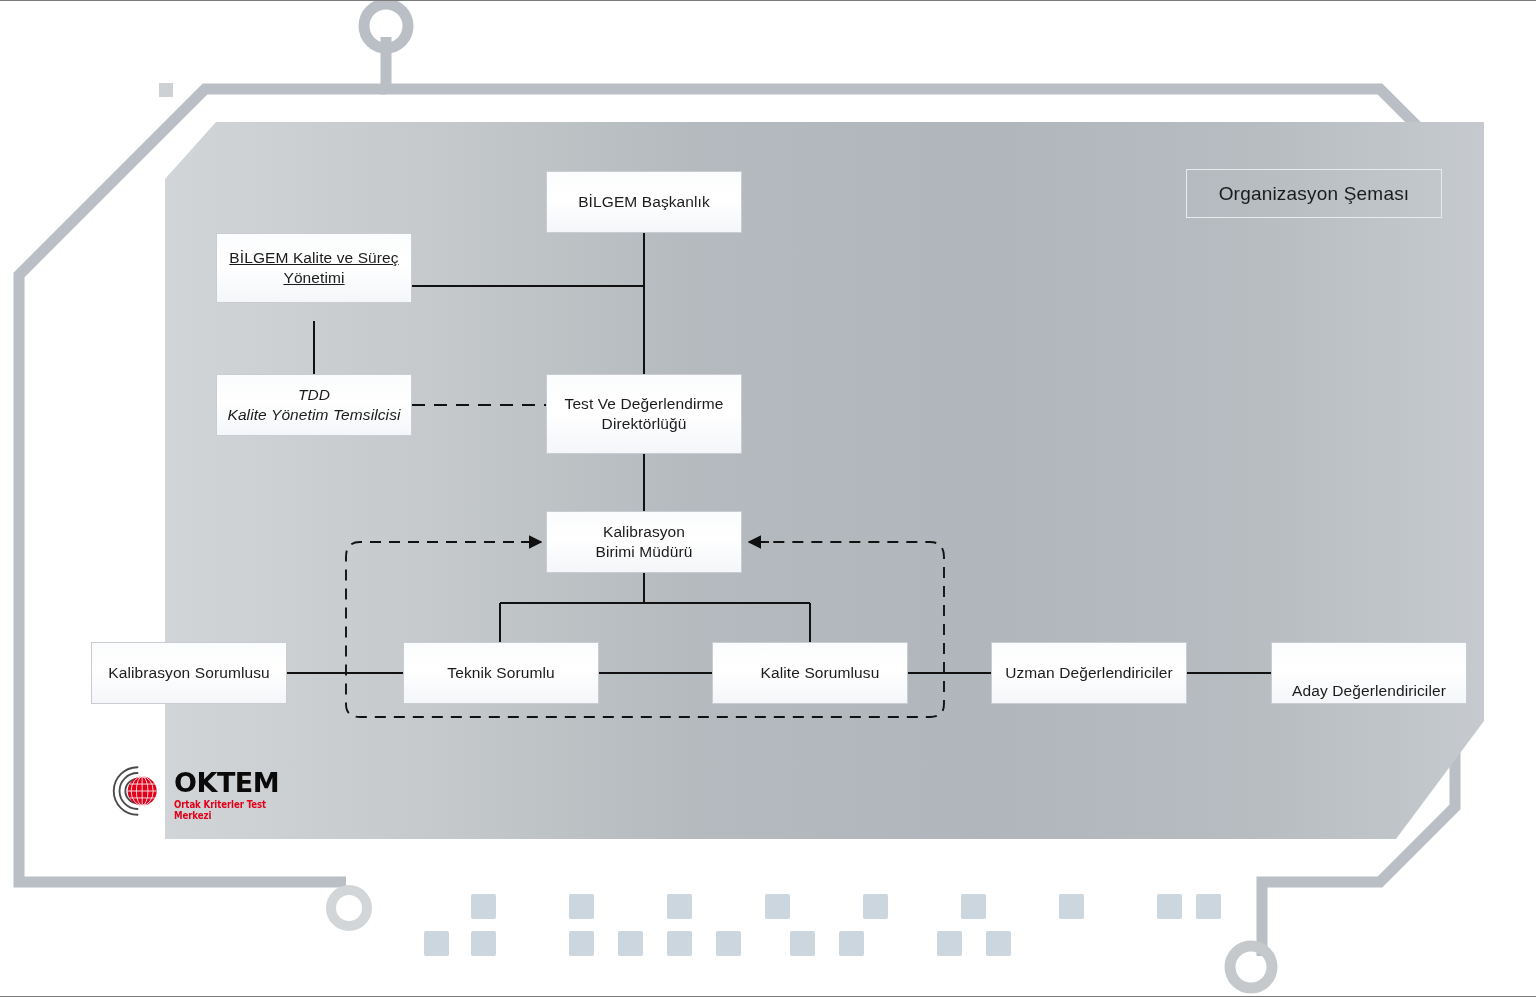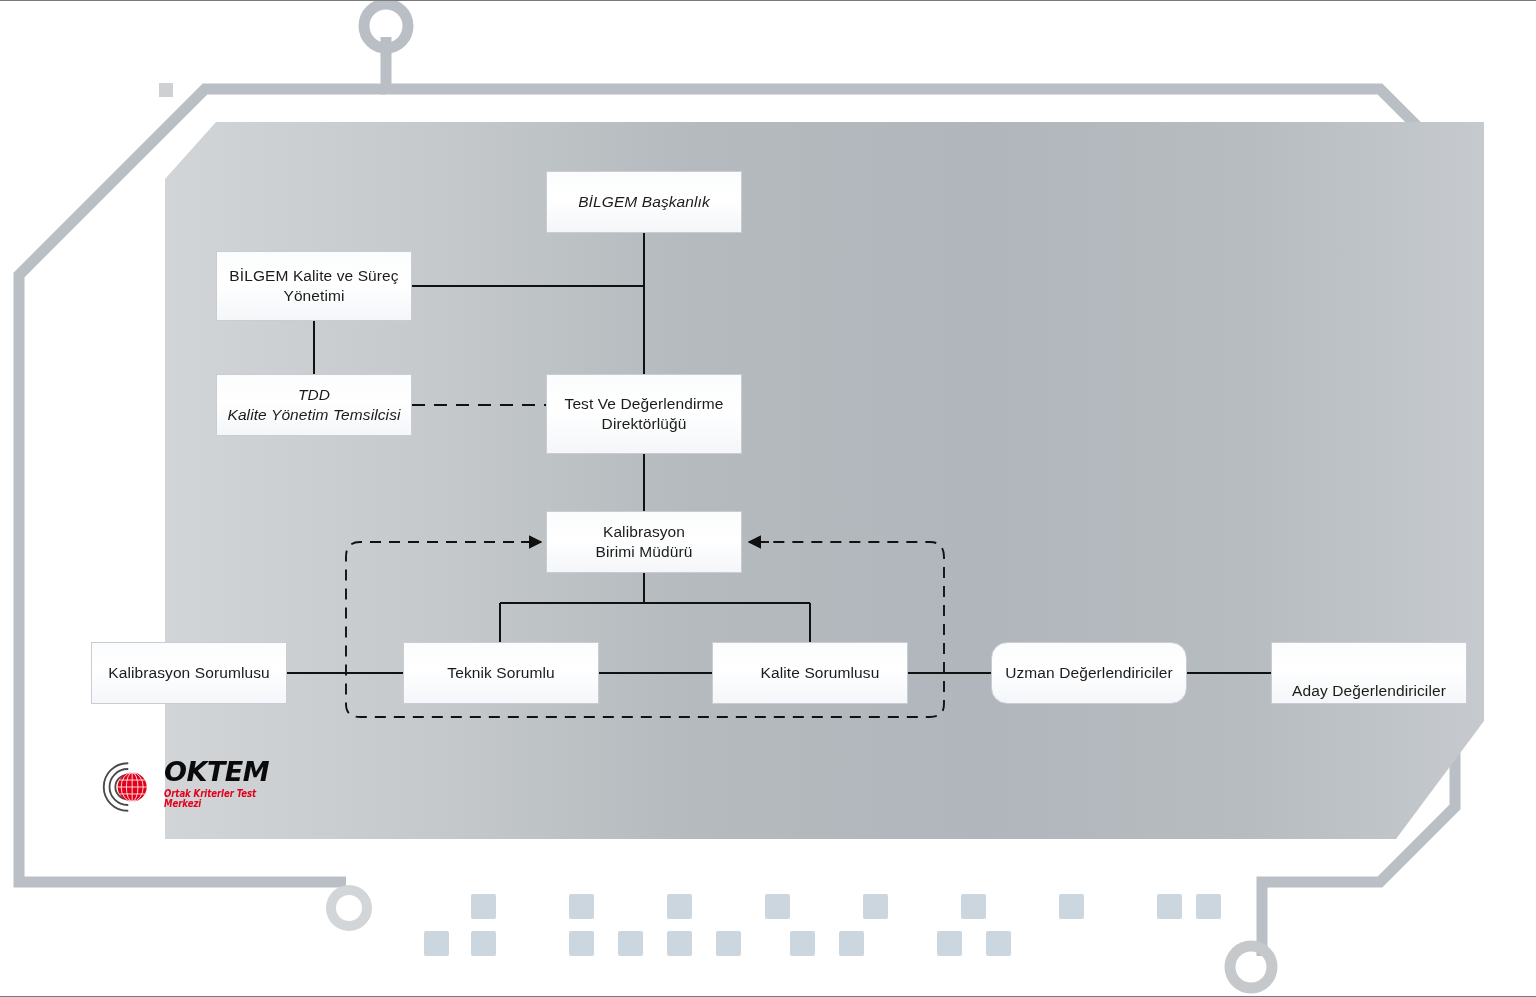--- a/index.html
+++ b/index.html
@@ -83,28 +83,27 @@
     font-size: 15.5px;
     font-weight: bold;
     color: #111;
     letter-spacing: .1px;
     z-index: 30;
   }
 
   
   #logo {
     position: absolute;
-    left: 102px;
+    left: 112px;
     top: 757px;
     width: 190px;
     height: 62px;
     z-index: 30;
     display: flex;
-    align-items: flex-start;
-    font-style: italic;
+    align-items: flex-end;
   }
   #logo-mark { width: 58px; height: 58px; flex: 0 0 58px; }
   #logo-text { margin-left: 4px; }
   #logo-word {
     font-family: "DejaVu Sans", sans-serif;
     font-weight: bold;
     font-size: 27px;
     letter-spacing: -0.5px;
     color: #0a0a0a;
     line-height: 1;
@@ -216,26 +215,29 @@
     <g stroke="#111" stroke-width="1.9" fill="none" stroke-dasharray="11 8">
       <path d="M 533 541 L 360 541 Q 346 541 346 556 L 346 703 Q 346 716 360 716
                L 930 716 Q 944 716 944 703 L 944 556 Q 944 541 930 541 L 757 541"></path>
     </g>
     <g stroke="#111" stroke-width="1.9" fill="none">
       <path d="M 521 541 L 541 541" marker-end="url(#arrow)"></path>
       <path d="M 769 541 L 749 541" marker-end="url(#arrow)"></path>
     </g>
   </svg>
 
+  <div id="title-plate">
+    <span>Organizasyon Şeması</span>
+  </div>
 
   <div id="nodes-host">
-      <div class="node" style="left: 546px; top: 170px; width: 196px; height: 62px; font-style: italic;">
+      <div class="node" style="left: 546px; top: 170px; width: 196px; height: 62px;">
         <span>BİLGEM Başkanlık</span>
       </div>
-      <div class="node" style="left: 216px; top: 250px; width: 196px; height: 70px;">
+      <div class="node" style="left: 216px; top: 232px; width: 196px; height: 70px; text-decoration: underline;">
         <span>BİLGEM Kalite ve Süreç
 Yönetimi</span>
       </div>
       <div class="node" style="left: 216px; top: 373px; width: 196px; height: 62px; font-style: italic;">
         <span>TDD
 Kalite Yönetim Temsilcisi</span>
       </div>
       <div class="node" style="left: 546px; top: 373px; width: 196px; height: 80px;">
         <span>Test Ve Değerlendirme
 Direktörlüğü</span>
@@ -246,21 +248,21 @@
       </div>
       <div class="node" style="left: 91px; top: 641px; width: 196px; height: 62px;">
         <span>Kalibrasyon Sorumlusu</span>
       </div>
       <div class="node" style="left: 403px; top: 641px; width: 196px; height: 62px;">
         <span>Teknik Sorumlu</span>
       </div>
       <div class="node" style="left: 712px; top: 641px; width: 196px; height: 62px; padding-left: 28px;">
         <span>Kalite Sorumlusu</span>
       </div>
-      <div class="node" style="left: 991px; top: 641px; width: 196px; height: 62px; border-radius: 16px;">
+      <div class="node" style="left: 991px; top: 641px; width: 196px; height: 62px;">
         <span>Uzman Değerlendiriciler</span>
       </div>
       <div class="node" style="left: 1271px; top: 641px; width: 196px; height: 62px; align-items: flex-end;">
         <span>Aday Değerlendiriciler</span>
       </div>
     </div>
 
 
   <div id="logo">
     <svg id="logo-mark" viewBox="0 0 100 100">

